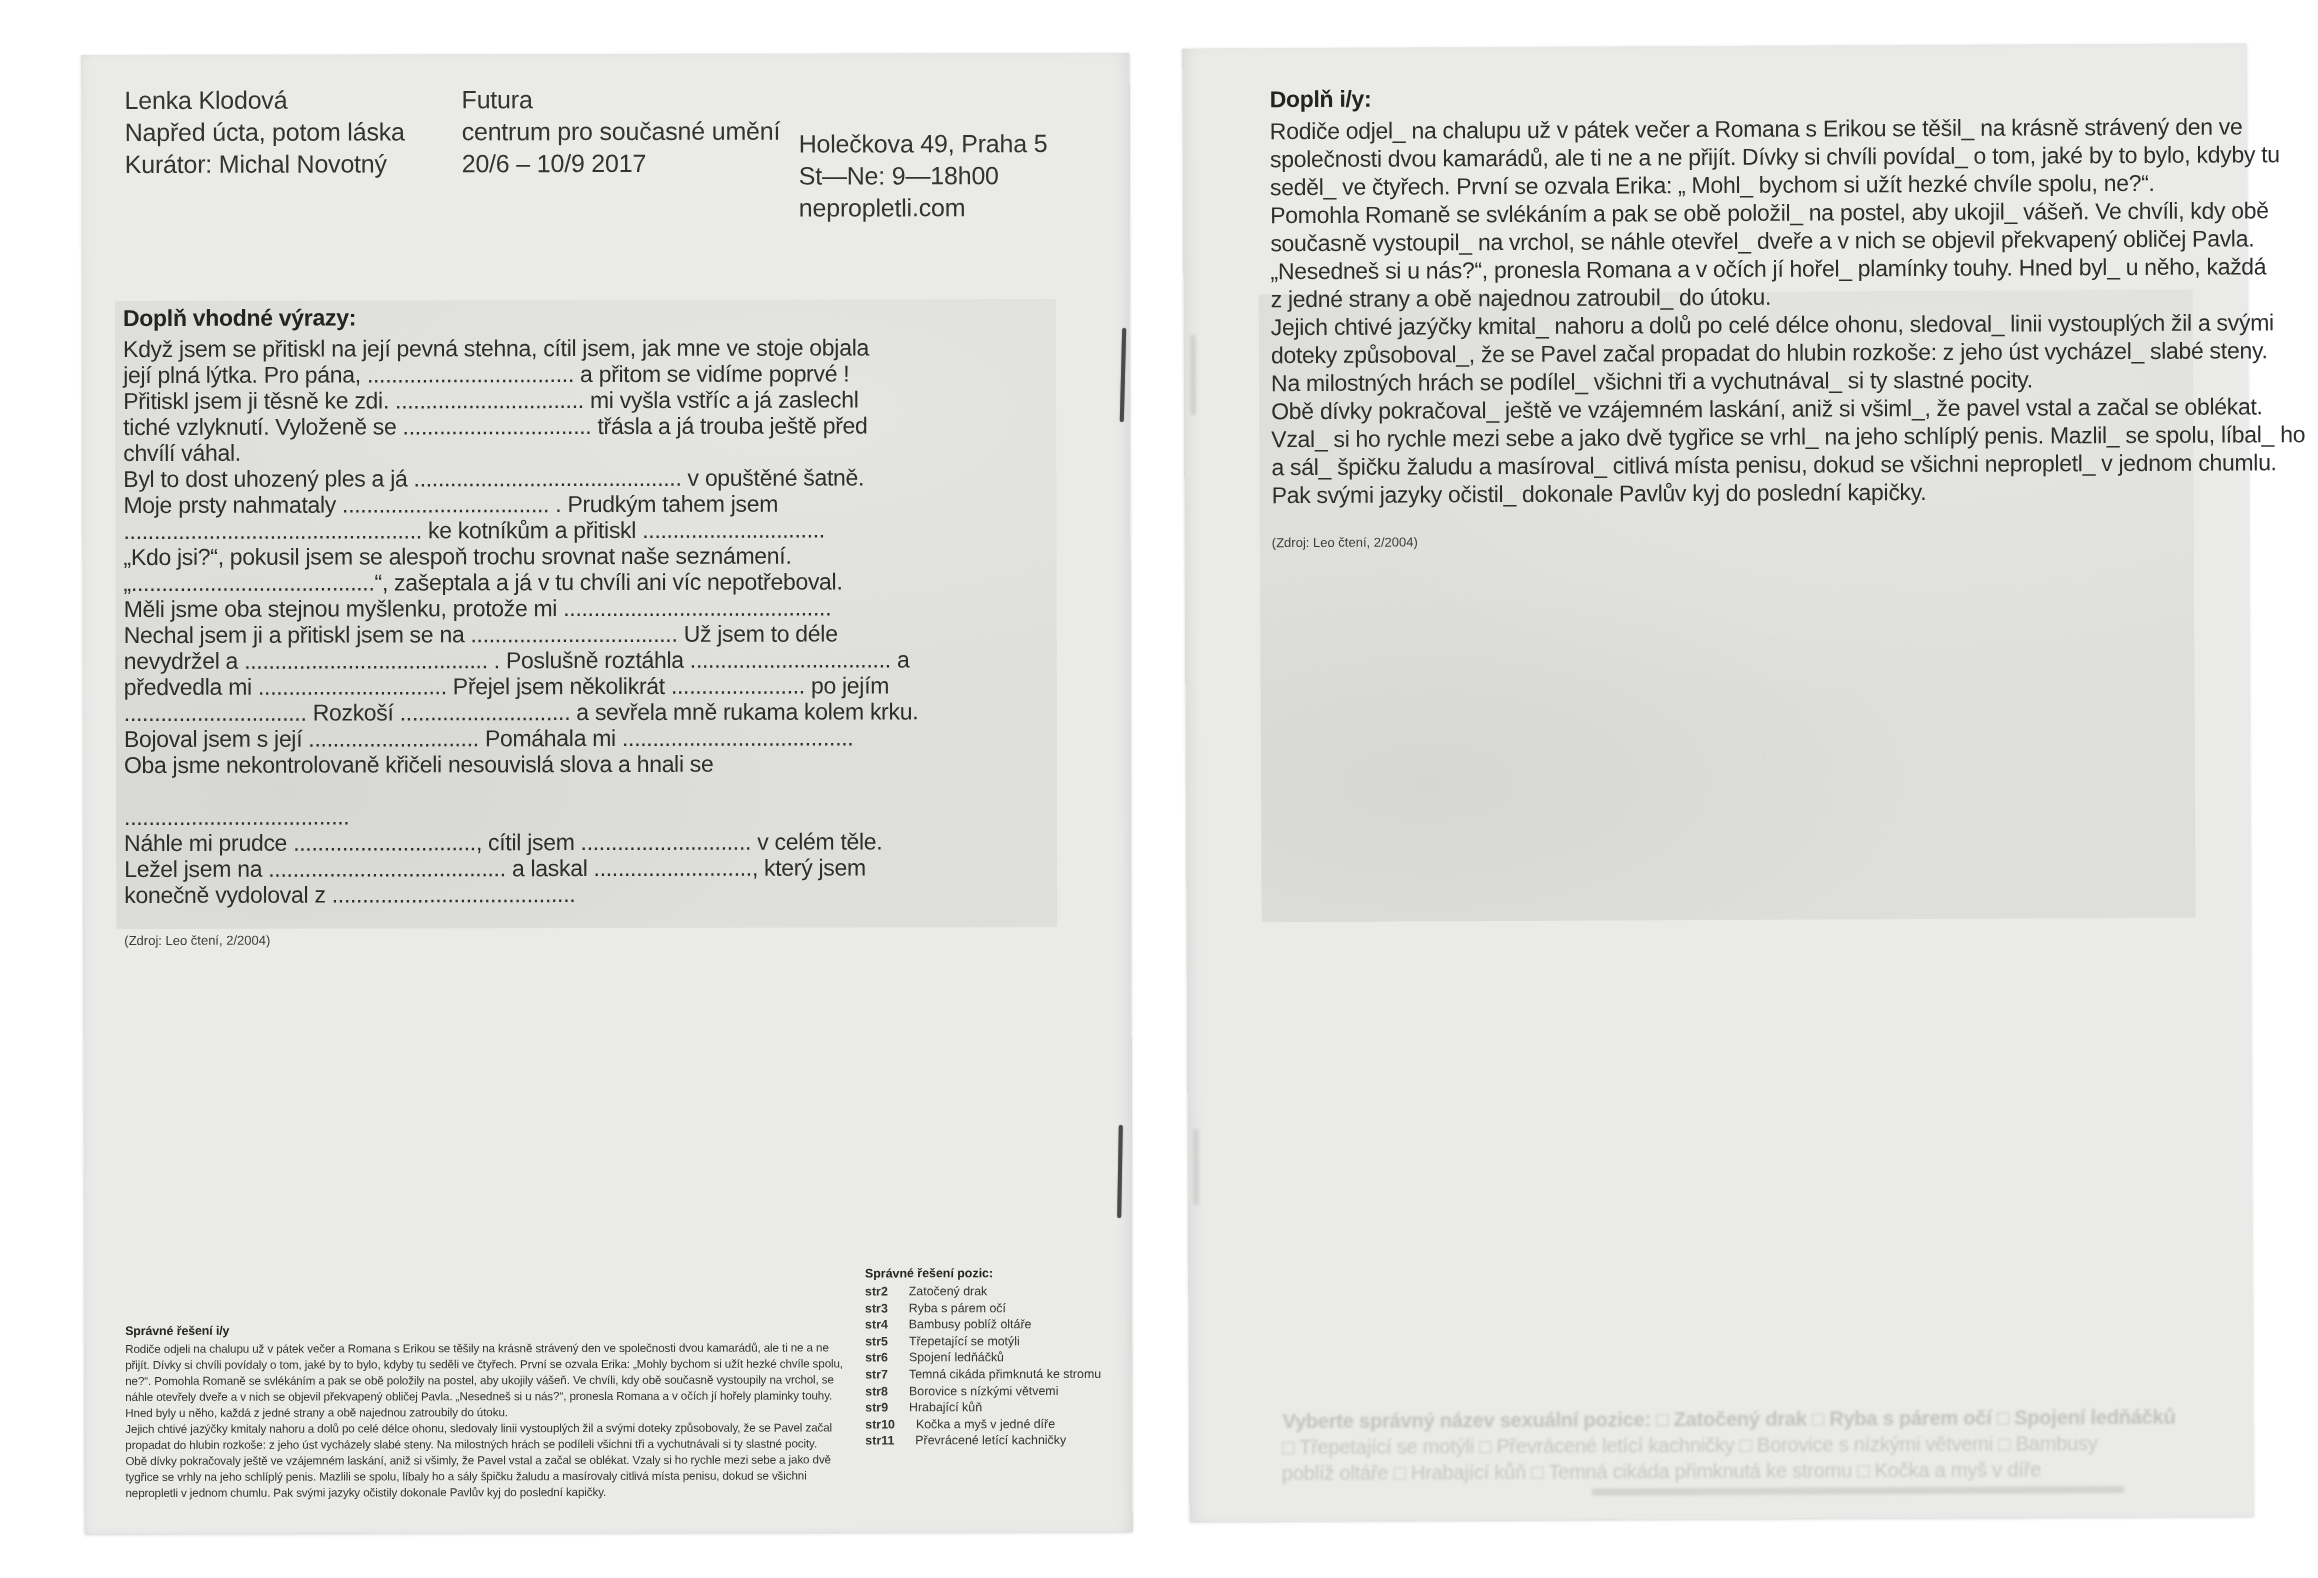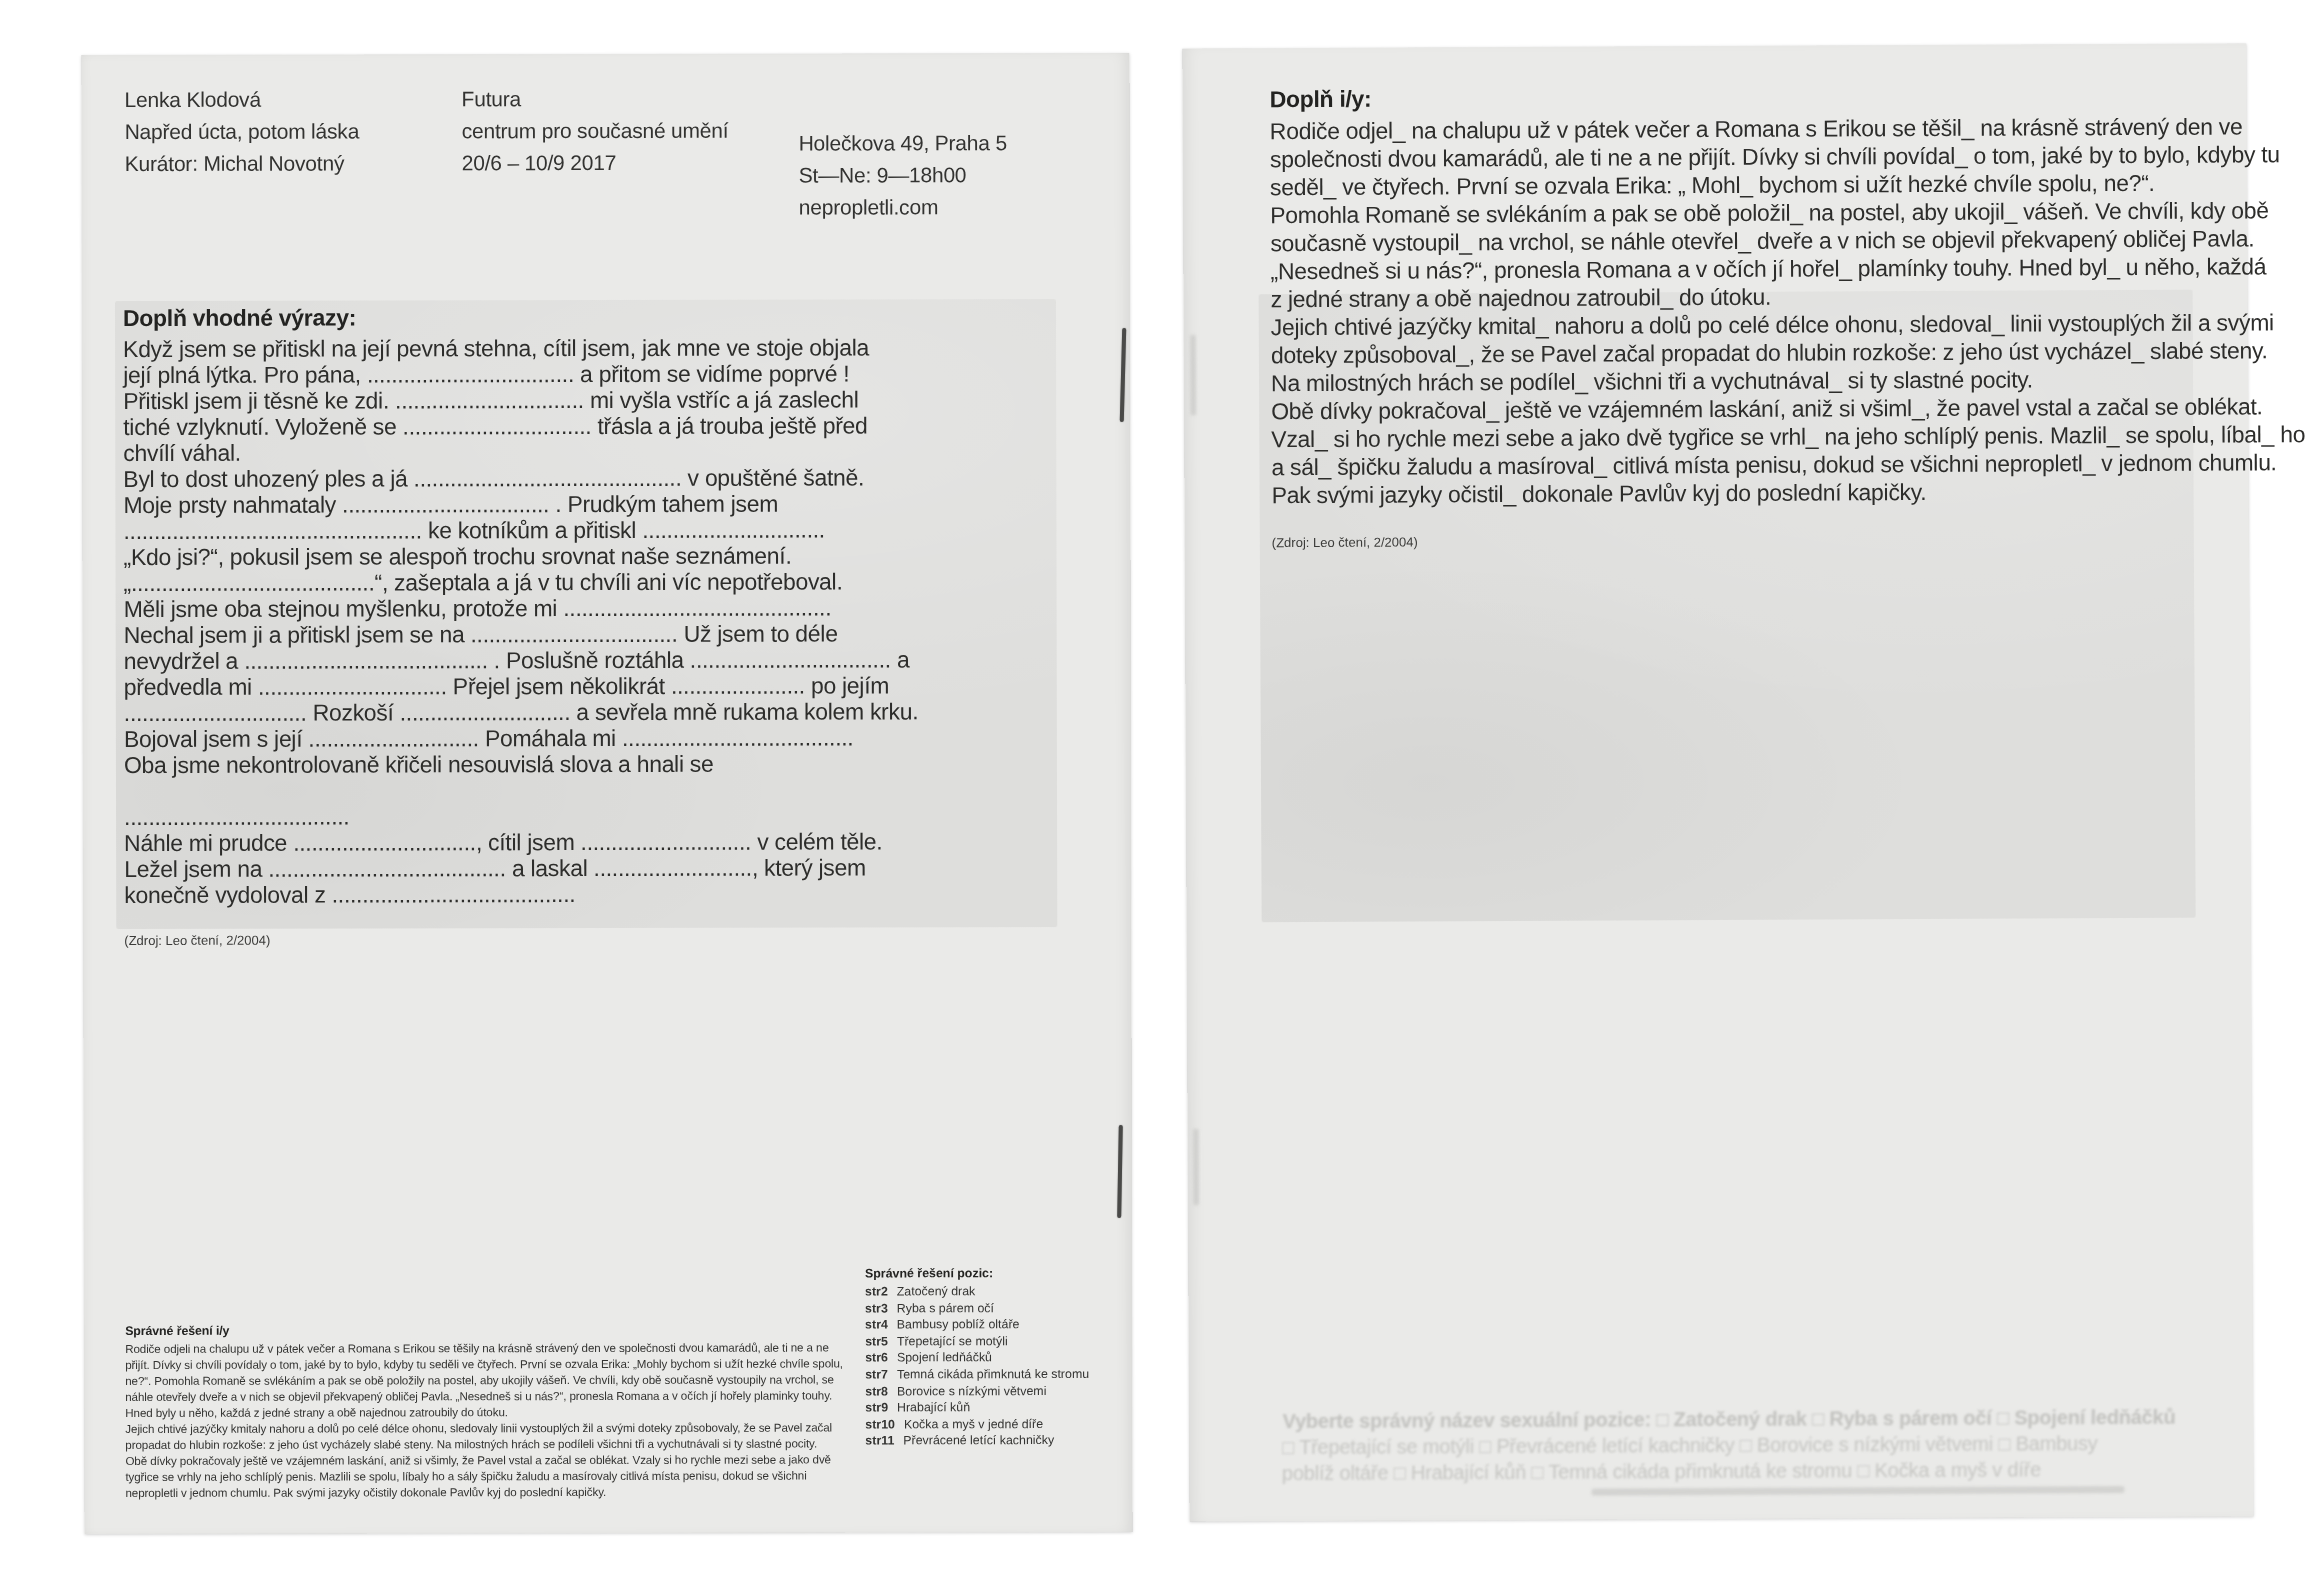--- a/index.html
+++ b/index.html
@@ -24,21 +24,21 @@
       inset -9.3px 0 15.5px -7.7px rgba(0,0,0,0.10),
       inset 7.7px 0 14px -9.3px rgba(0,0,0,0.07);
   }
   .page-right{
     left:1186px;top:46px;width:1064px;height:1473px;
     transform:rotate(-0.28deg);
     box-shadow:0 0.8px 3.1px rgba(0,0,0,0.18),
       inset 10.8px 0 17px -9.3px rgba(0,0,0,0.09);
   }
   
-  .hdr{position:absolute;top:29px;font-size:21px;line-height:32px;letter-spacing:-0.2px;color:#333331;}
+  .hdr{position:absolute;top:29px;font-size:25px;line-height:32px;letter-spacing:-0.2px;color:#333331;}
   .hdr-col1{left:43px;}
   .hdr-col2{left:380px;}
   .hdr-col3{left:717px;margin-top:45px;}
   
   .gray-block{
     position:absolute;
     background:
       radial-gradient(120% 80% at 72% 18%, rgba(255,255,255,0.20), transparent 62%),
       radial-gradient(90% 60% at 18% 78%, rgba(0,0,0,0.035), transparent 60%),
       #dededc;
@@ -52,21 +52,21 @@
   .ex-left{left:41px;top:249px;}
   .ex-right{left:87px;top:37px;line-height:28px;}
   .ex-heading{font-weight:bold;font-size:23px;line-height:29px;margin-bottom:3.1px;color:#232321;}
   .xline{min-height:26px;}
   .ex-right .xline{min-height:28px;}
   .source{font-size:13px;letter-spacing:0;margin-top:20px;color:#3c3c3a;}
   
   .sol-iy{position:absolute;left:41px;top:1268px;font-size:11.6px;line-height:16px;letter-spacing:-0.1px;white-space:nowrap;color:#343432;}
   .sol-heading{font-weight:bold;font-size:12.4px;margin-bottom:1.5px;color:#232321;}
   .sol-pos{position:absolute;left:781px;top:1212px;font-size:12.4px;line-height:16.6px;white-space:nowrap;color:#343432;}
-  .sol-pos .num{font-weight:bold;margin-right:9px;}
+  .sol-pos .num{font-weight:bold;margin-right:21px;}
   .sline{min-height:16px;}
   
   .staple{position:absolute;width:3.9px;border-radius:2.3px;background:#4a4a48;box-shadow:0 0 1.5px rgba(0,0,0,0.4);}
   .staple-top{left:1121px;top:328px;height:94px;transform:rotate(1.5deg);}
   .staple-bottom{left:1118px;top:1125px;height:93px;transform:rotate(1deg);}
   .staple-ghost{position:absolute;width:6.2px;border-radius:3.1px;background:#d2d2d0;filter:blur(1.5px);}
   
   .bleed{
     position:absolute;left:93px;top:1360px;
     font-size:20px;line-height:26px;letter-spacing:-0.2px;

